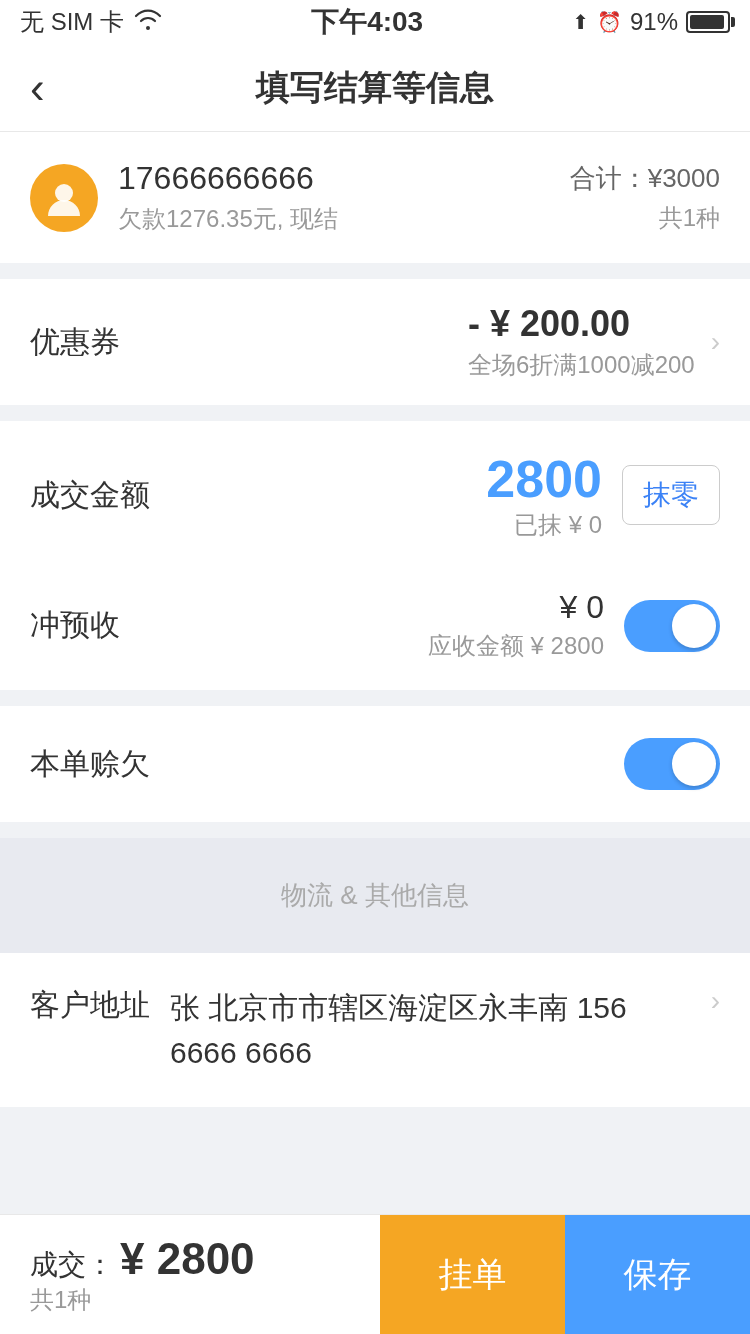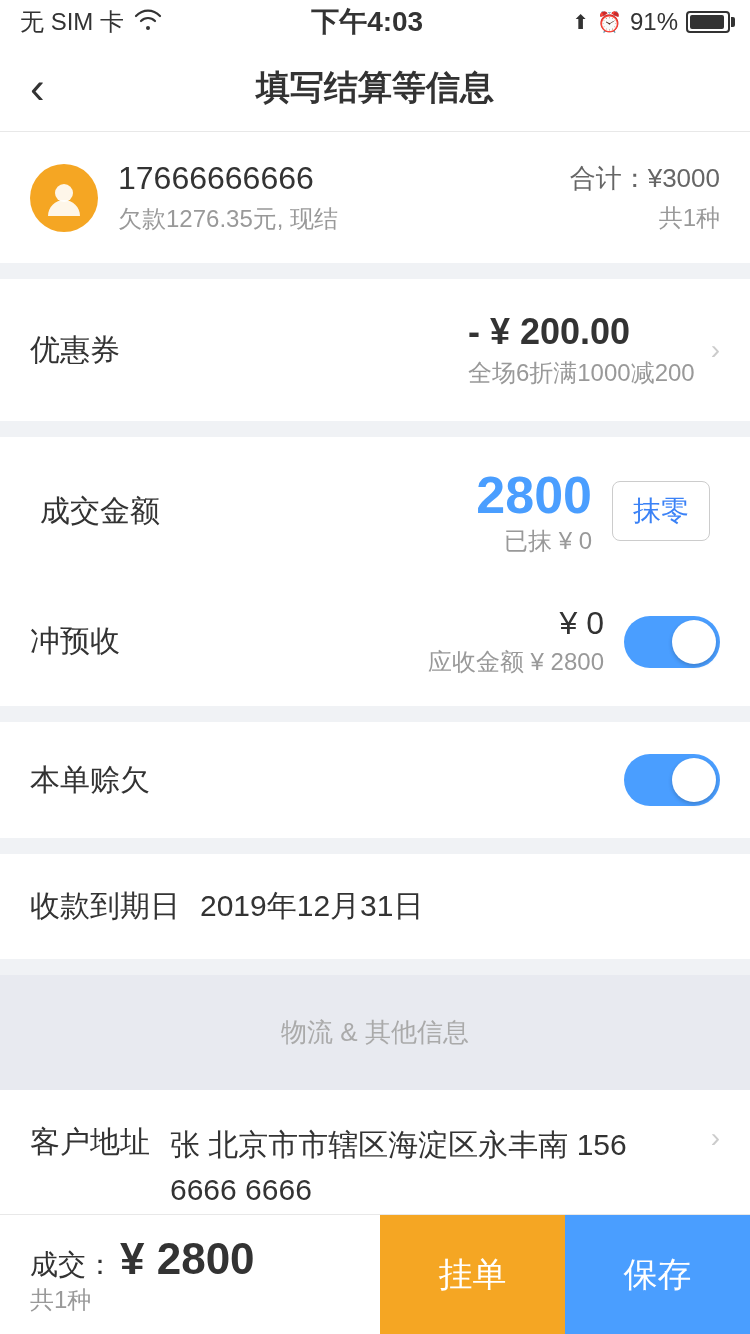--- a/index.html
+++ b/index.html
@@ -99,21 +99,21 @@
 
     
     .section {
       background: #fff;
       margin-bottom: 16px;
     }
     .section-row {
       display: flex;
       align-items: center;
       justify-content: space-between;
-      padding: 32px 30px;
+      padding: 24px 30px;
       border-bottom: 1px solid #f0f0f0;
       min-height: 88px;
     }
     .section-row:last-child { border-bottom: none; }
     .row-label {
       font-size: 30px;
       color: #333;
       flex-shrink: 0;
     }
     .coupon-amount {
@@ -134,21 +134,21 @@
 
     
     .deal-section {
       background: #fff;
       margin-bottom: 16px;
     }
     .deal-row {
       display: flex;
       align-items: center;
       justify-content: space-between;
-      padding: 28px 40px;
+      padding: 28px 30px;
     }
     .deal-amount-container {
       display: flex;
       align-items: center;
       gap: 20px;
     }
     .deal-amount {
       font-size: 52px;
       font-weight: 600;
       color: #4a9eff;
@@ -424,24 +424,20 @@
     </div>
   </div>
 
   <div class="she-section">
     <span class="row-label">本单赊欠</span>
     <div class="toggle">
       <div class="knob"></div>
     </div>
   </div>
 
-  <div class="due-section">
-    <span class="due-label">收款到期日</span>
-    <span class="due-date">2019年12月31日</span>
-  </div>
 
   <div class="divider-section">
     <div class="divider-line"></div>
     <span class="divider-text">物流 &amp; 其他信息</span>
     <div class="divider-line"></div>
   </div>
 
   <div class="address-section">
     <span class="addr-label">客户地址</span>
     <span class="addr-value">张 北京市市辖区海淀区永丰南 156 6666 6666</span>

